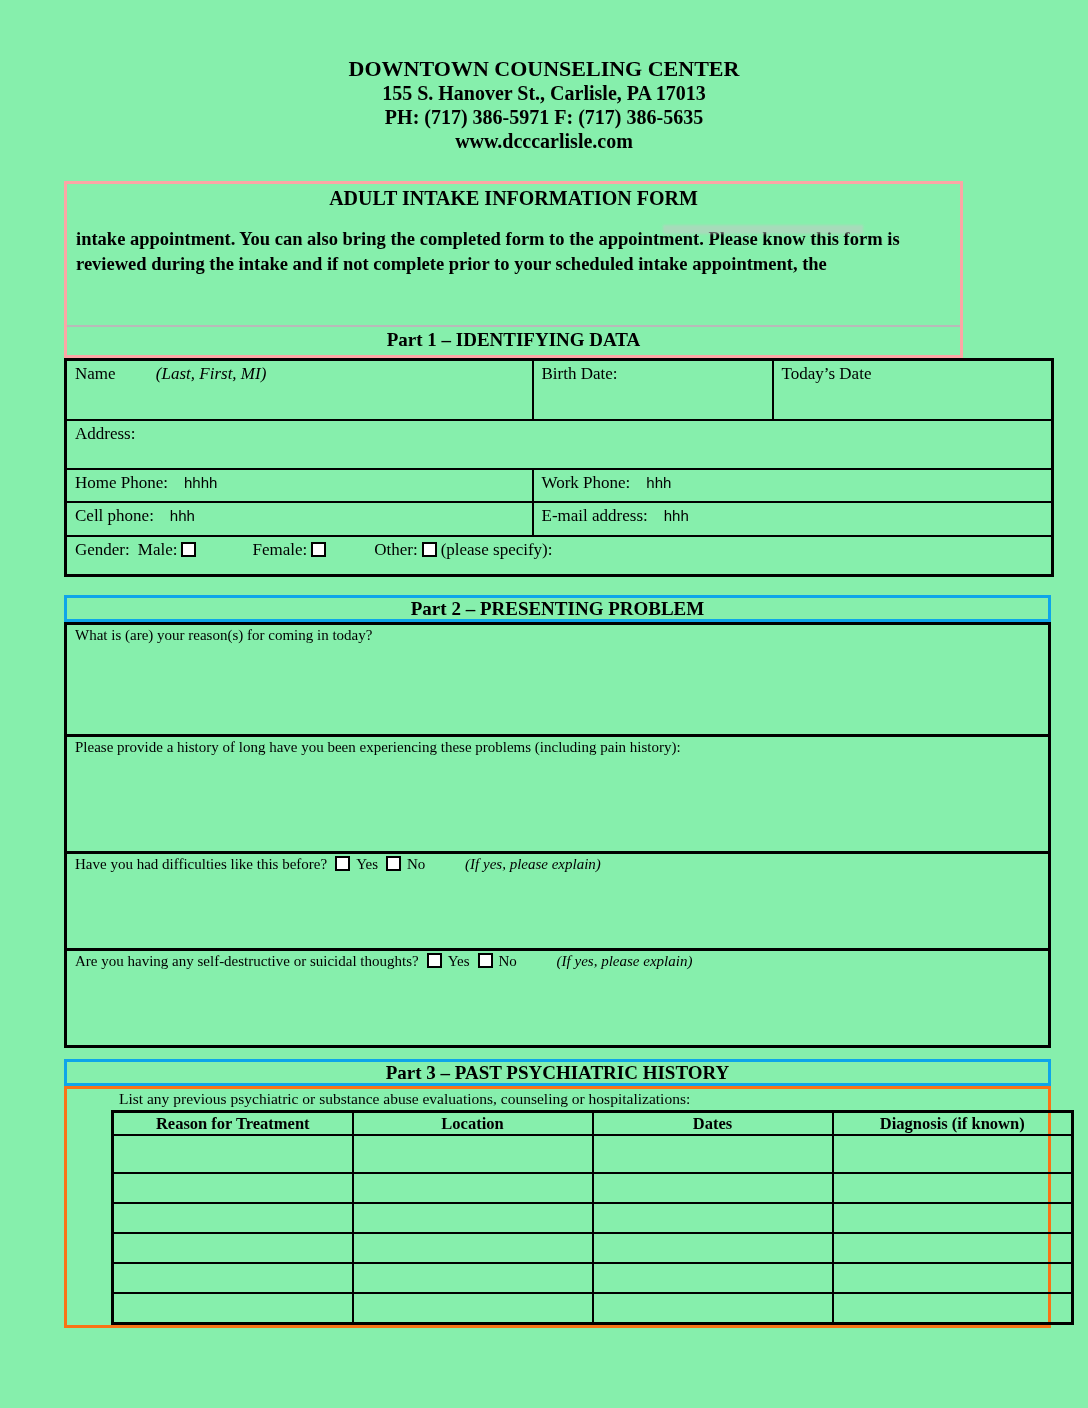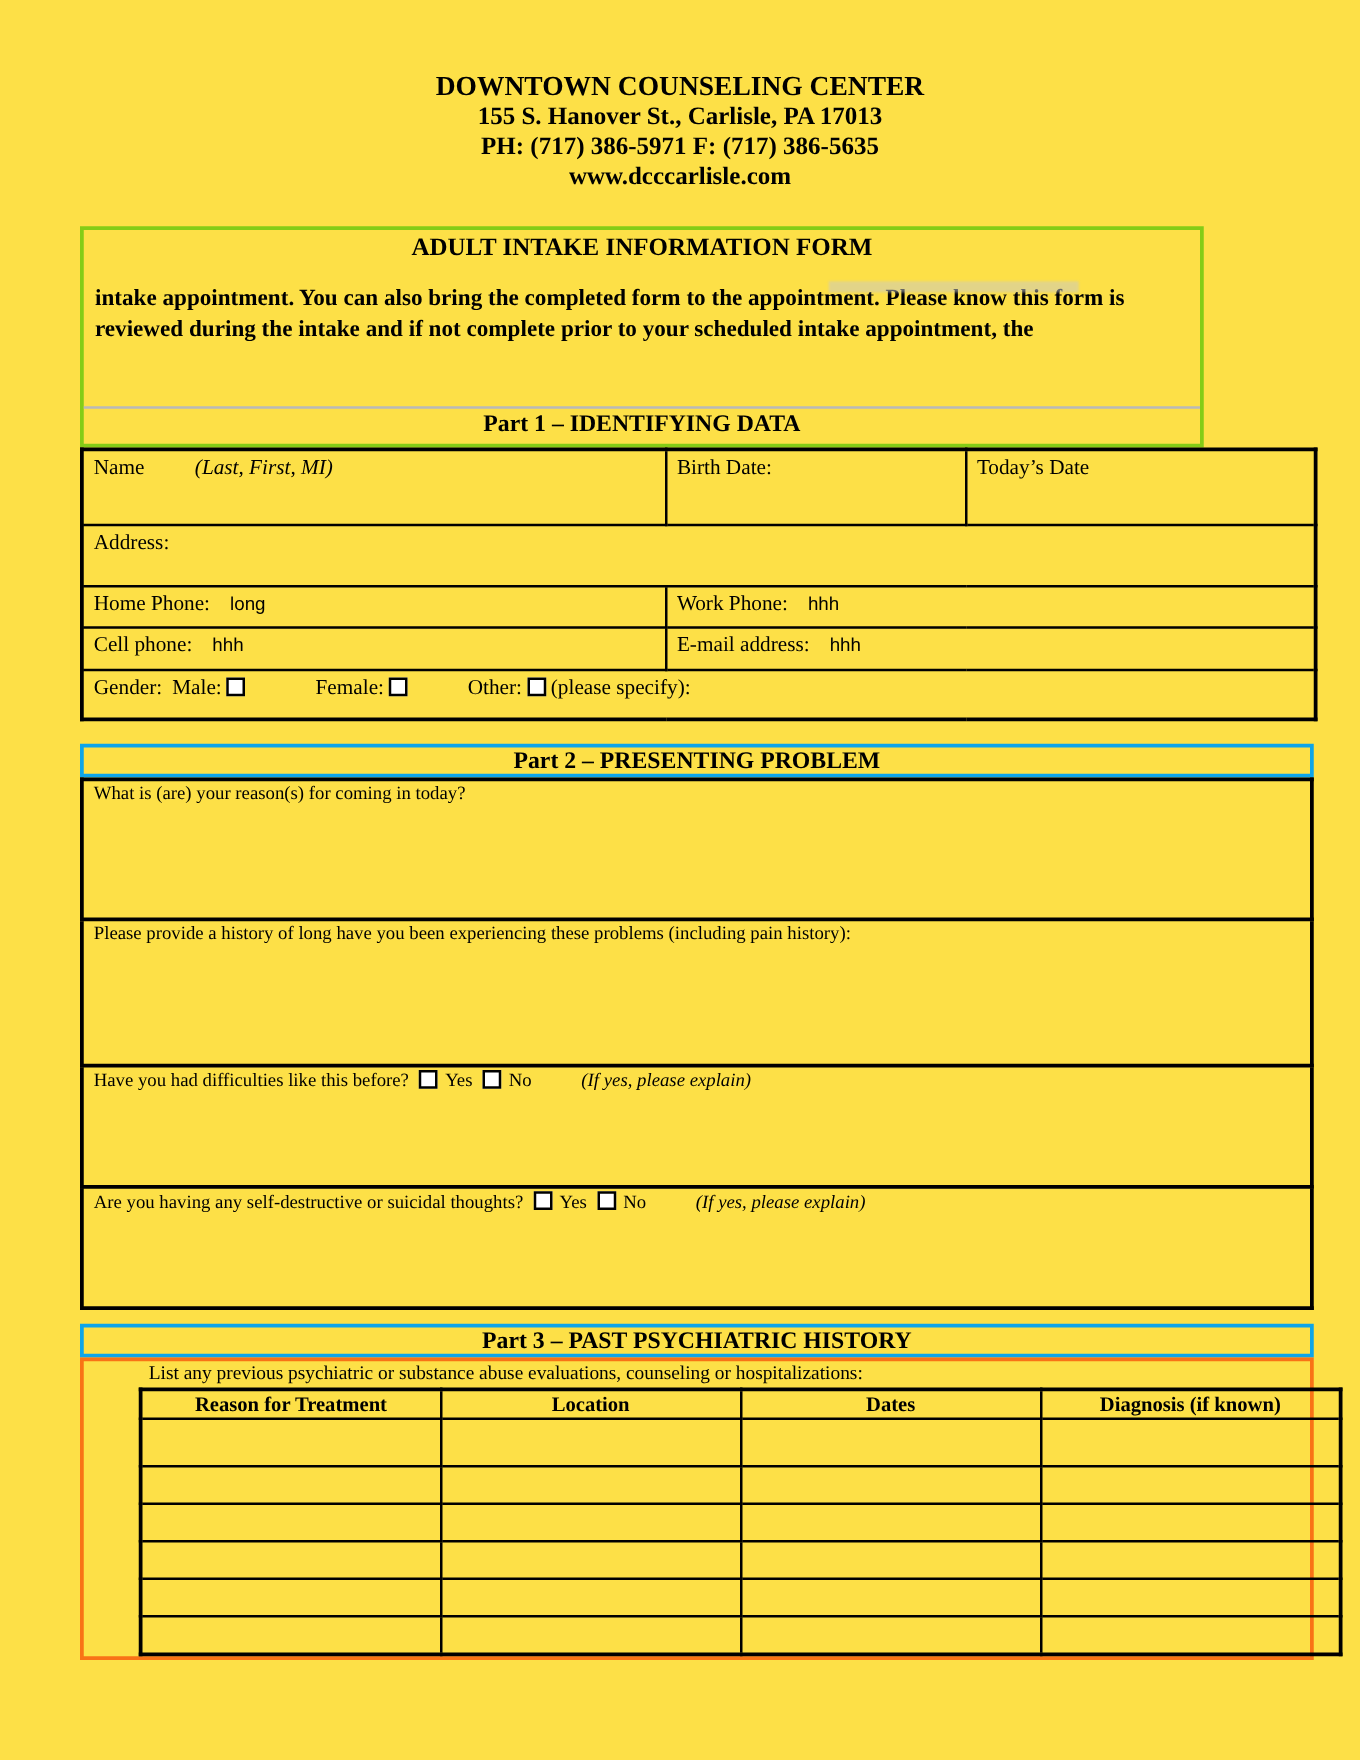--- a/index.html
+++ b/index.html
@@ -1,42 +1,42 @@
 <!DOCTYPE html>
 <html><head>
 <meta charset="utf-8">
 <style>
   * { box-sizing: border-box; margin: 0; padding: 0; }
   html, body { background: #ffffff; }
   .page {
     position: relative;
     width: 1088px;
     height: 1408px;
-    background: #fde047;
+    background: #86efac;
     color: #000;
     font-family: "Liberation Serif", "DejaVu Serif", serif;
     overflow: hidden;
   }
 
   
   .letterhead {
     position: absolute;
     top: 57px; left: 0; width: 100%;
     text-align: center;
     font-weight: bold;
     line-height: 24px;
     font-size: 20px;
   }
   .letterhead .org { font-size: 22px; }
 
   
   .boxA {
     position: absolute;
     left: 64px; top: 181px; width: 899px; height: 177px;
-    border: 3px solid #84cc16;
+    border: 3px solid #fca5a5;
   }
   .form-title {
     text-align: center;
     font-weight: bold;
     font-size: 20px;
     padding-top: 3px;
   }
   .intro {
     font-weight: bold;
     font-size: 18.5px;
@@ -194,21 +194,21 @@
     <tbody>
         <tr class="r-name">
       <td><span>Name </span><span class="hint">(Last, First, MI)</span></td>
       <td><span>Birth Date:</span></td>
       <td><span>Today’s Date</span></td>
     </tr>
     <tr class="r-address">
       <td colspan="3"><span>Address:</span></td>
     </tr>
     <tr class="r-phone1">
-      <td><span>Home Phone:</span><span class="val">long</span></td>
+      <td><span>Home Phone:</span><span class="val">hhhh</span></td>
       <td colspan="2"><span>Work Phone:</span><span class="val">hhh</span></td>
     </tr>
     <tr class="r-phone2">
       <td><span>Cell phone:</span><span class="val">hhh</span></td>
       <td colspan="2"><span>E-mail address:</span><span class="val">hhh</span></td>
     </tr>
     <tr class="r-gender">
       <td colspan="3" class="gender-cell">
         <span>Gender:</span><span class="gap-sm"></span><span>Male:</span><span class="cb"></span><span class="gap-md"></span><span>Female:</span><span class="cb"></span><span class="gap-lg"></span><span>Other:</span><span class="cb"></span><span>(please specify):</span>
       </td>

